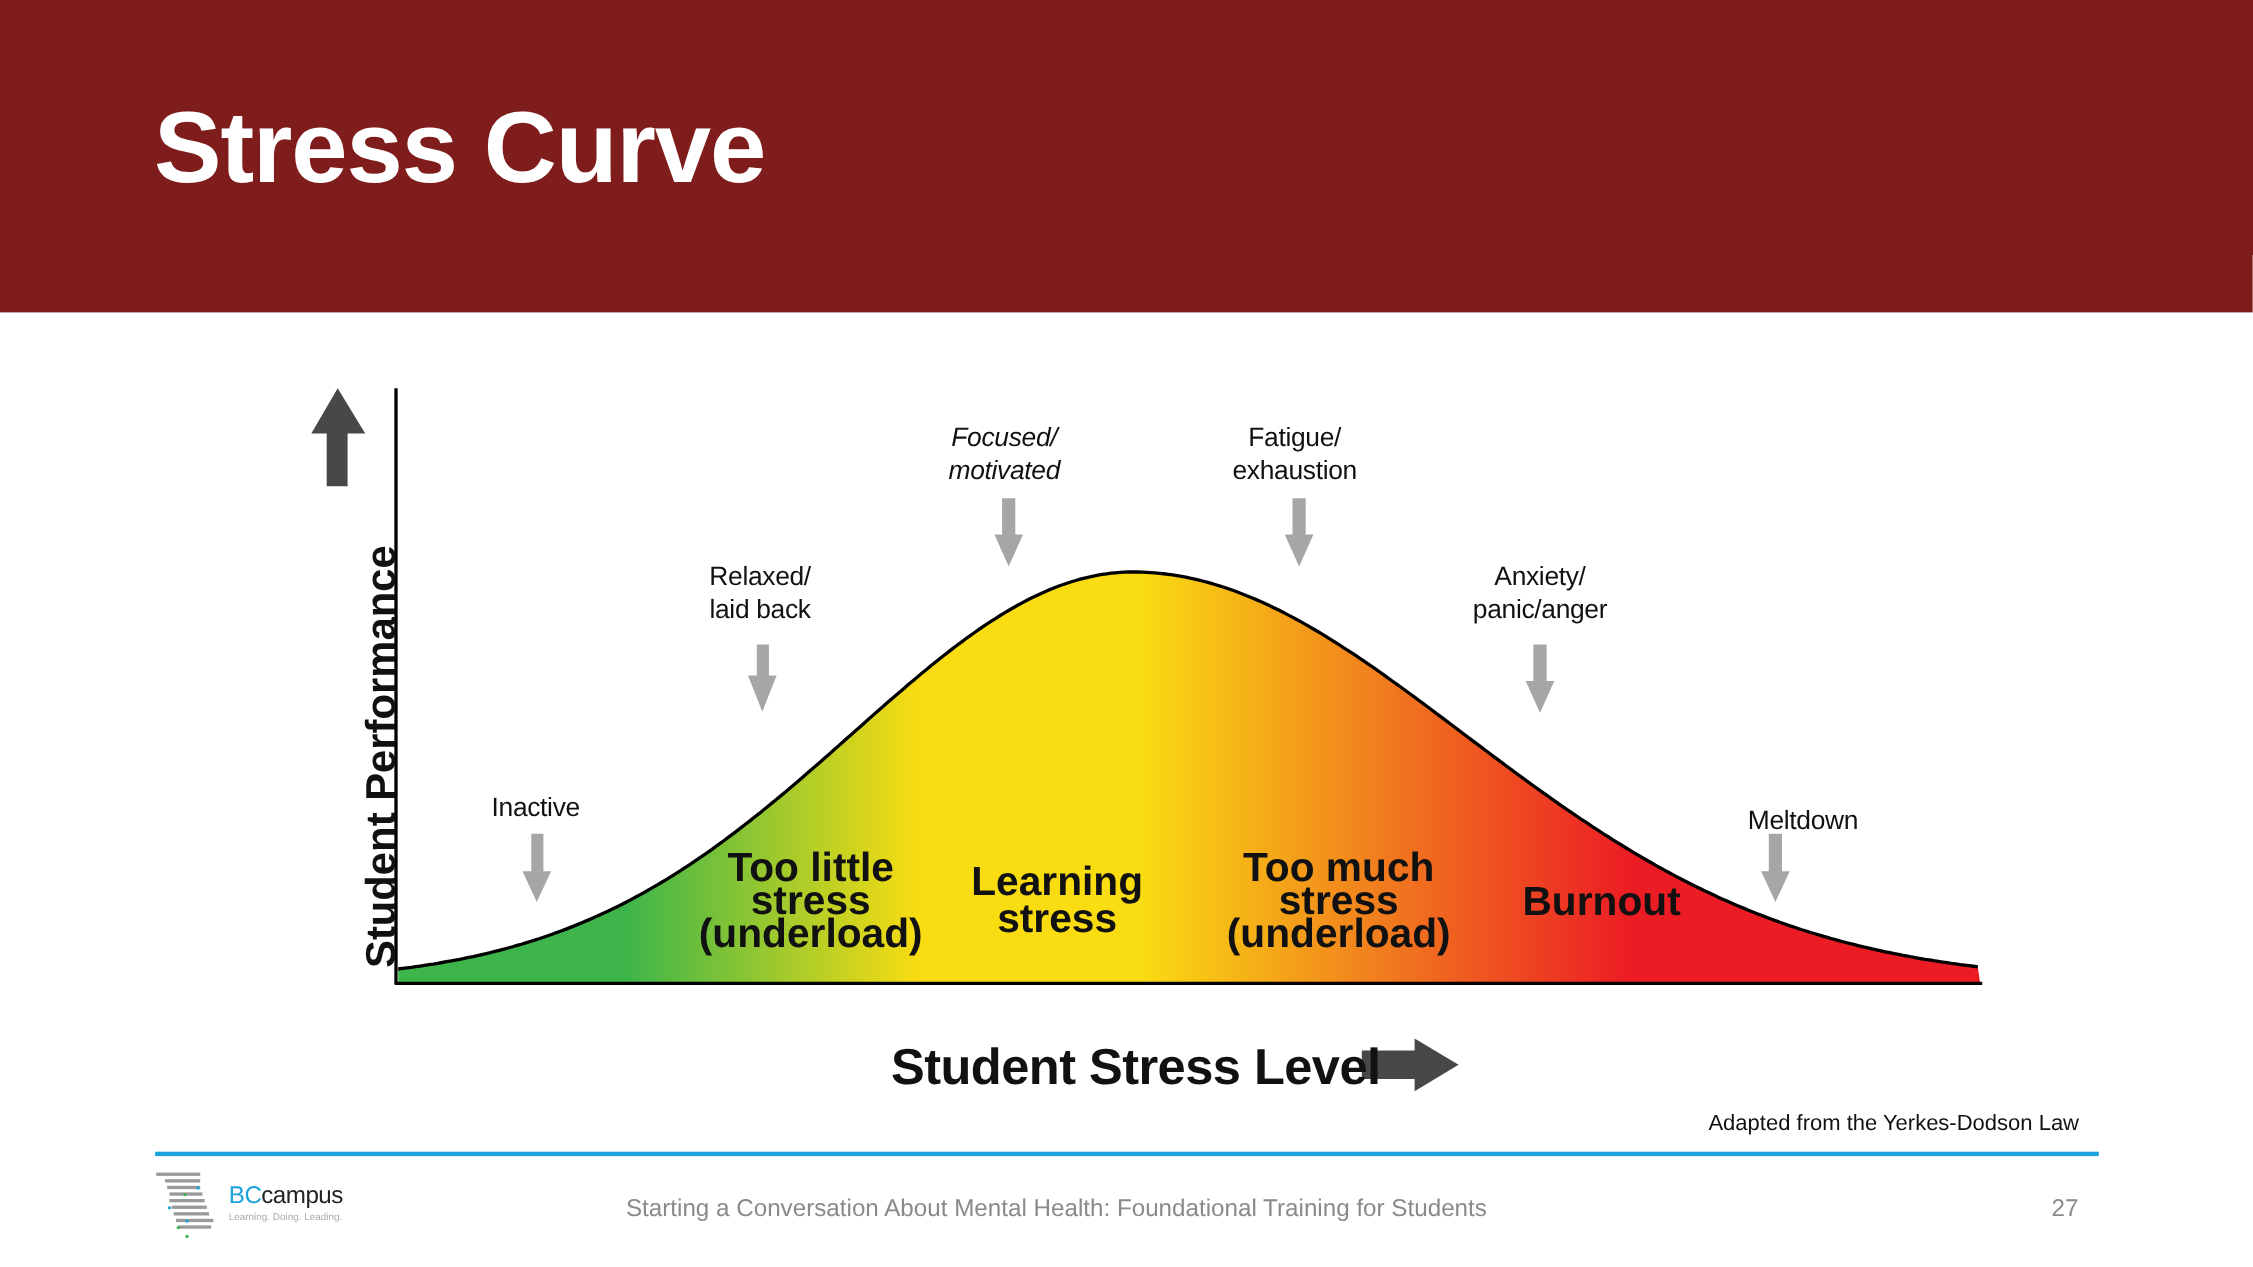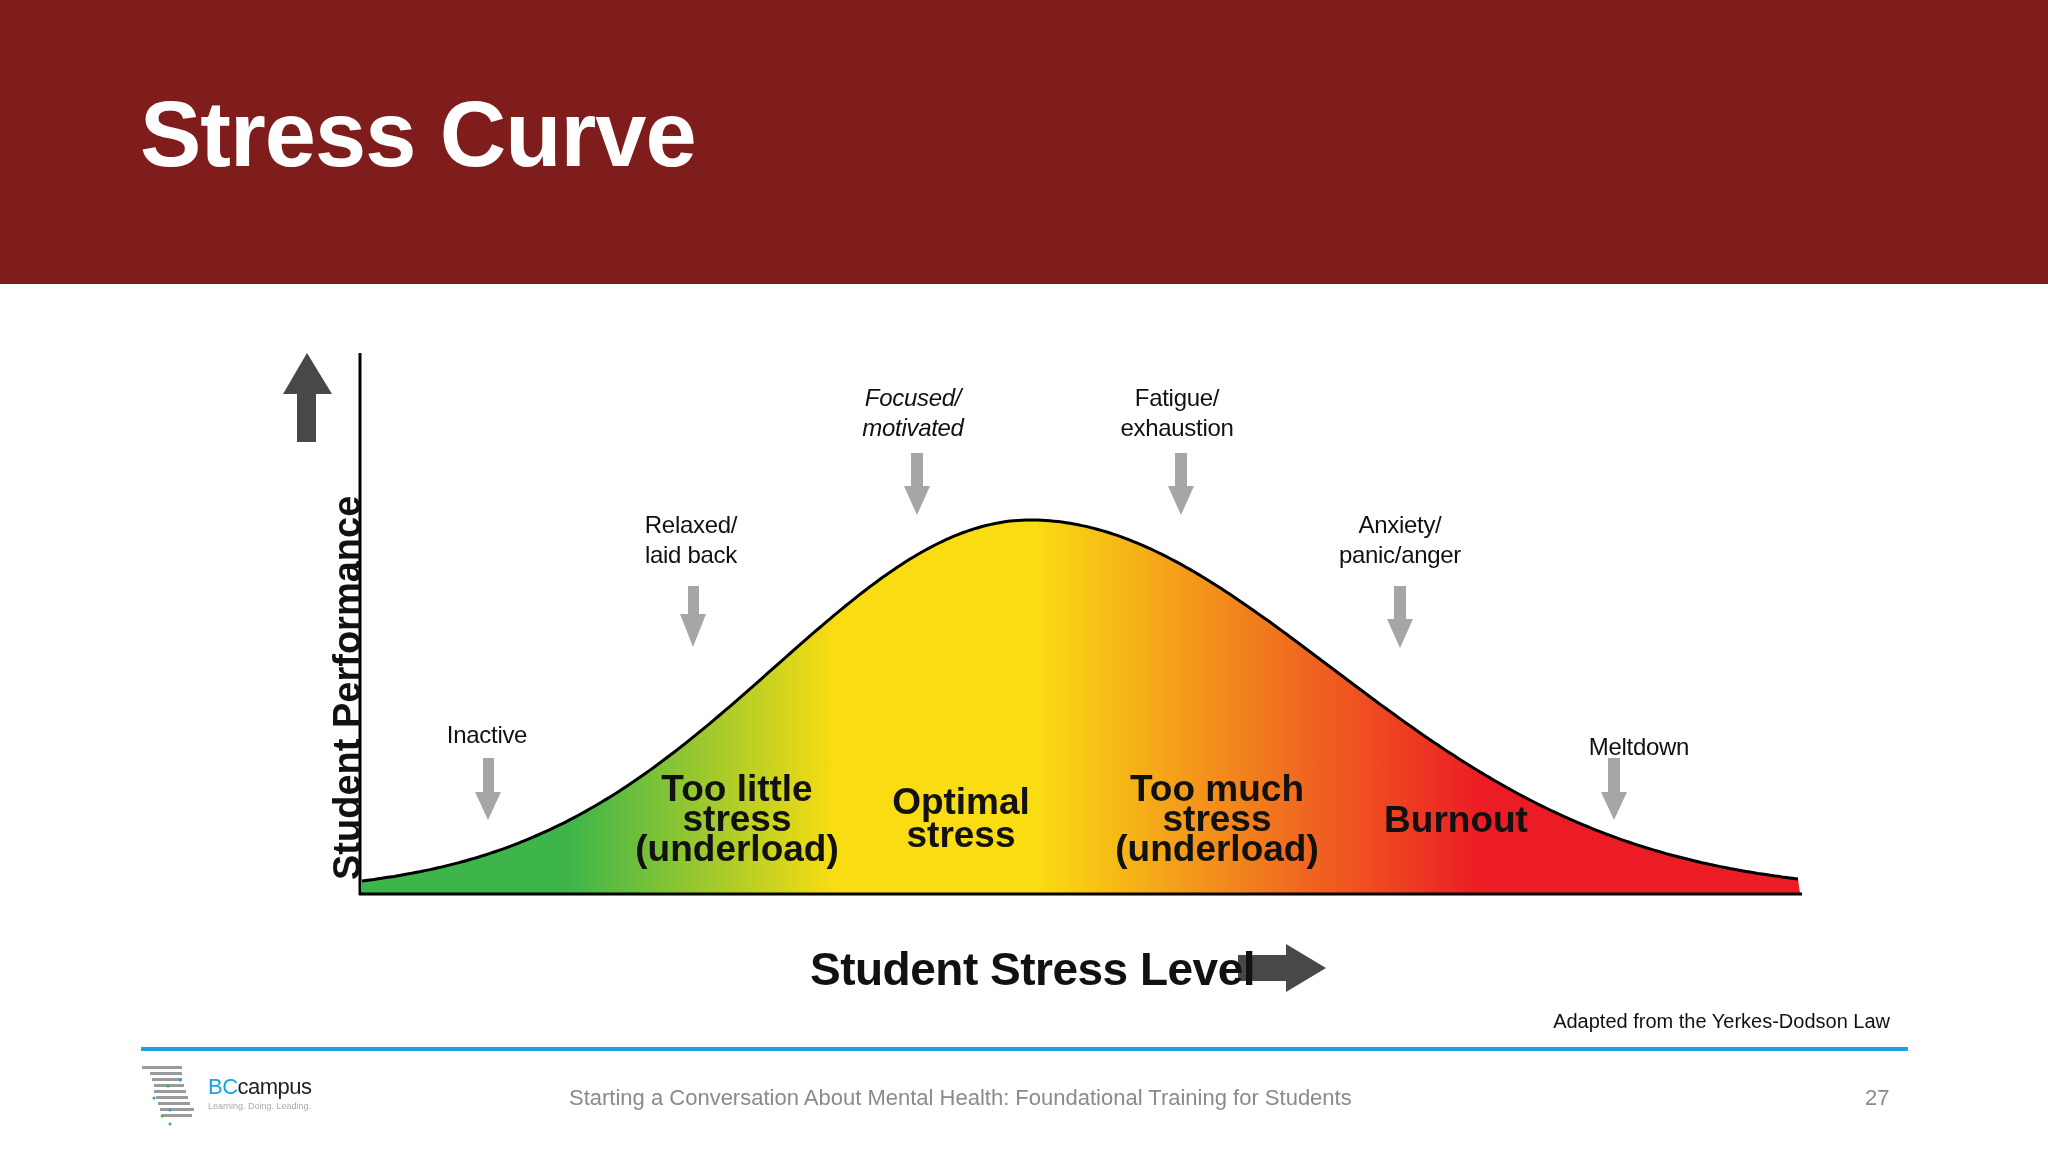--- a/index.html
+++ b/index.html
@@ -77,21 +77,21 @@
   <div>panic/anger</div>
 </div>
 <div class="lbl" style="left:1639px;top:720px;margin-top:12px;">Meltdown</div>
 
 <div class="zone" style="left:693px;top:774px;">
   <div>Too little</div>
   <div>stress</div>
   <div>(underload)</div>
 </div>
 <div class="zone" style="left:917px;top:787px;">
-  <div>Optimal</div>
+  <div>Learning</div>
   <div style="margin-top:3px">stress</div>
 </div>
 <div class="zone" style="left:1173px;top:774px;">
   <div>Too much</div>
   <div>stress</div>
   <div>(underload)</div>
 </div>
 <div class="zone" style="left:1412px;top:805px;">Burnout</div>
 
 <div class="ylabel">Student Performance</div>

